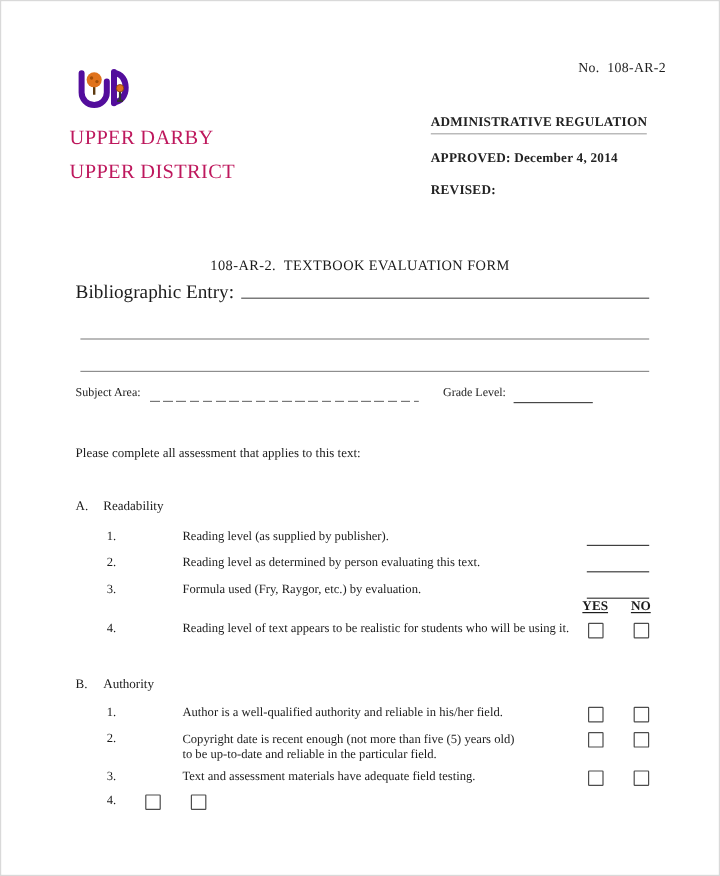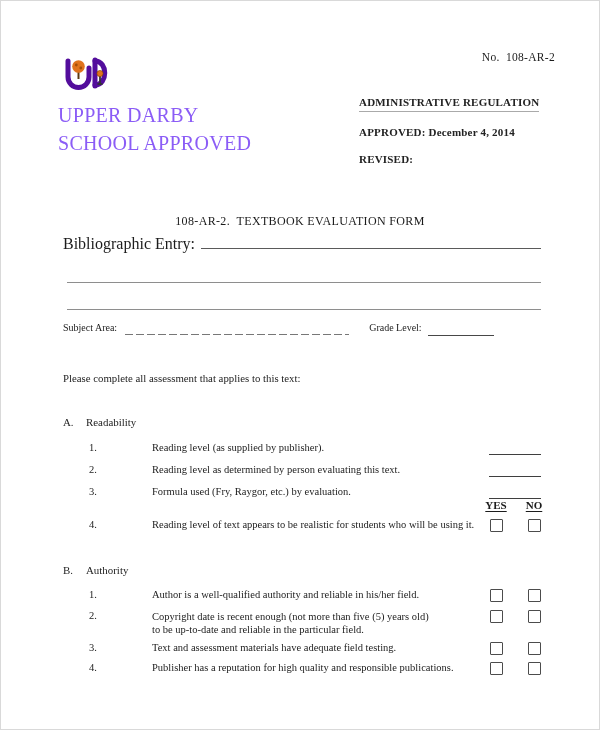--- a/index.html
+++ b/index.html
@@ -10,21 +10,21 @@
     background:#fff;
     border:1px solid #d9d9d9;
     font-family:"Liberation Serif", serif;
     color:#1c1c1c;
     overflow:hidden;
     padding-left:36px;
   }
   
   .doc-no{position:absolute;top:50px;right:44px;font-size:11.5px;letter-spacing:.3px;}
   .logo{position:absolute;left:58px;top:54px;width:54px;height:46px;}
-  .district{position:absolute;left:57px;top:100px;font-size:20px;line-height:28px;letter-spacing:.3px;color:#8b5cf6;}
+  .district{position:absolute;left:57px;top:100px;font-size:17px;line-height:28px;letter-spacing:.3px;color:#be185d;}
   .admin-block{position:absolute;left:358px;top:95px;font-size:11px;font-weight:600;letter-spacing:.2px;color:#222;}
   .admin-block .aline{margin-bottom:14px;line-height:13px;}
   .admin-block .aline:first-child span{border-bottom:1px solid #aaa;padding-bottom:2px;display:inline-block;}
   
   .form-title{position:absolute;top:213px;left:0;width:100%;text-align:center;font-size:12px;letter-spacing:.35px;color:#1a1a1a;}
   
   .biblio-row{position:absolute;left:62px;right:58px;top:234px;display:flex;font-size:16px;}
   .biblio-row .flabel{white-space:nowrap;}
   .fill-line{flex:1;margin-left:6px;border-bottom:1px solid #5a5a5a;height:13px;}
   .rule{position:absolute;left:66px;width:474px;height:1px;background:#8e8e8e;}
@@ -68,21 +68,21 @@
     <path d="M36 5 V31" fill="none" stroke="#530d9c" stroke-width="5" stroke-linecap="round"></path>
     <path d="M36 6 C49 6 49 30 36 30" fill="none" stroke="#530d9c" stroke-width="5" stroke-linecap="round"></path>
 
     <line x1="41" y1="29" x2="41" y2="21" stroke="#333" stroke-width="1.8"></line>
     <line x1="38.5" y1="29" x2="43.5" y2="29" stroke="#333" stroke-width="1.8"></line>
     <circle cx="41" cy="18.5" r="3.1" fill="#e0731d" stroke="#7a3c00" stroke-width="0.6"></circle>
   </svg>
 
   <div class="district">
     <div>UPPER DARBY</div>
-    <div>SCHOOL APPROVED</div>
+    <div>UPPER DISTRICT</div>
   </div>
 
   <div class="admin-block">
     <div class="aline"><span>ADMINISTRATIVE REGULATION</span></div>
     <div class="aline">APPROVED: December 4, 2014</div>
     <div class="aline">REVISED:</div>
   </div>
 
   <div class="form-title">108-AR-2.&nbsp; TEXTBOOK EVALUATION FORM</div>
 
@@ -193,21 +193,20 @@
           <span class="checkbox"></span>
         </span>
       <span class="cell">
           <span class="checkbox"></span>
         </span>
     </span>
   </div>
 
   <div class="item" style="top:661px">
     <span class="num">4.</span>
-    <span class="txt">Publisher has a reputation for high quality and responsible publications.</span>
     <span class="ans">
       <span class="cell">
           <span class="checkbox"></span>
         </span>
       <span class="cell">
           <span class="checkbox"></span>
         </span>
     </span>
   </div>
 

